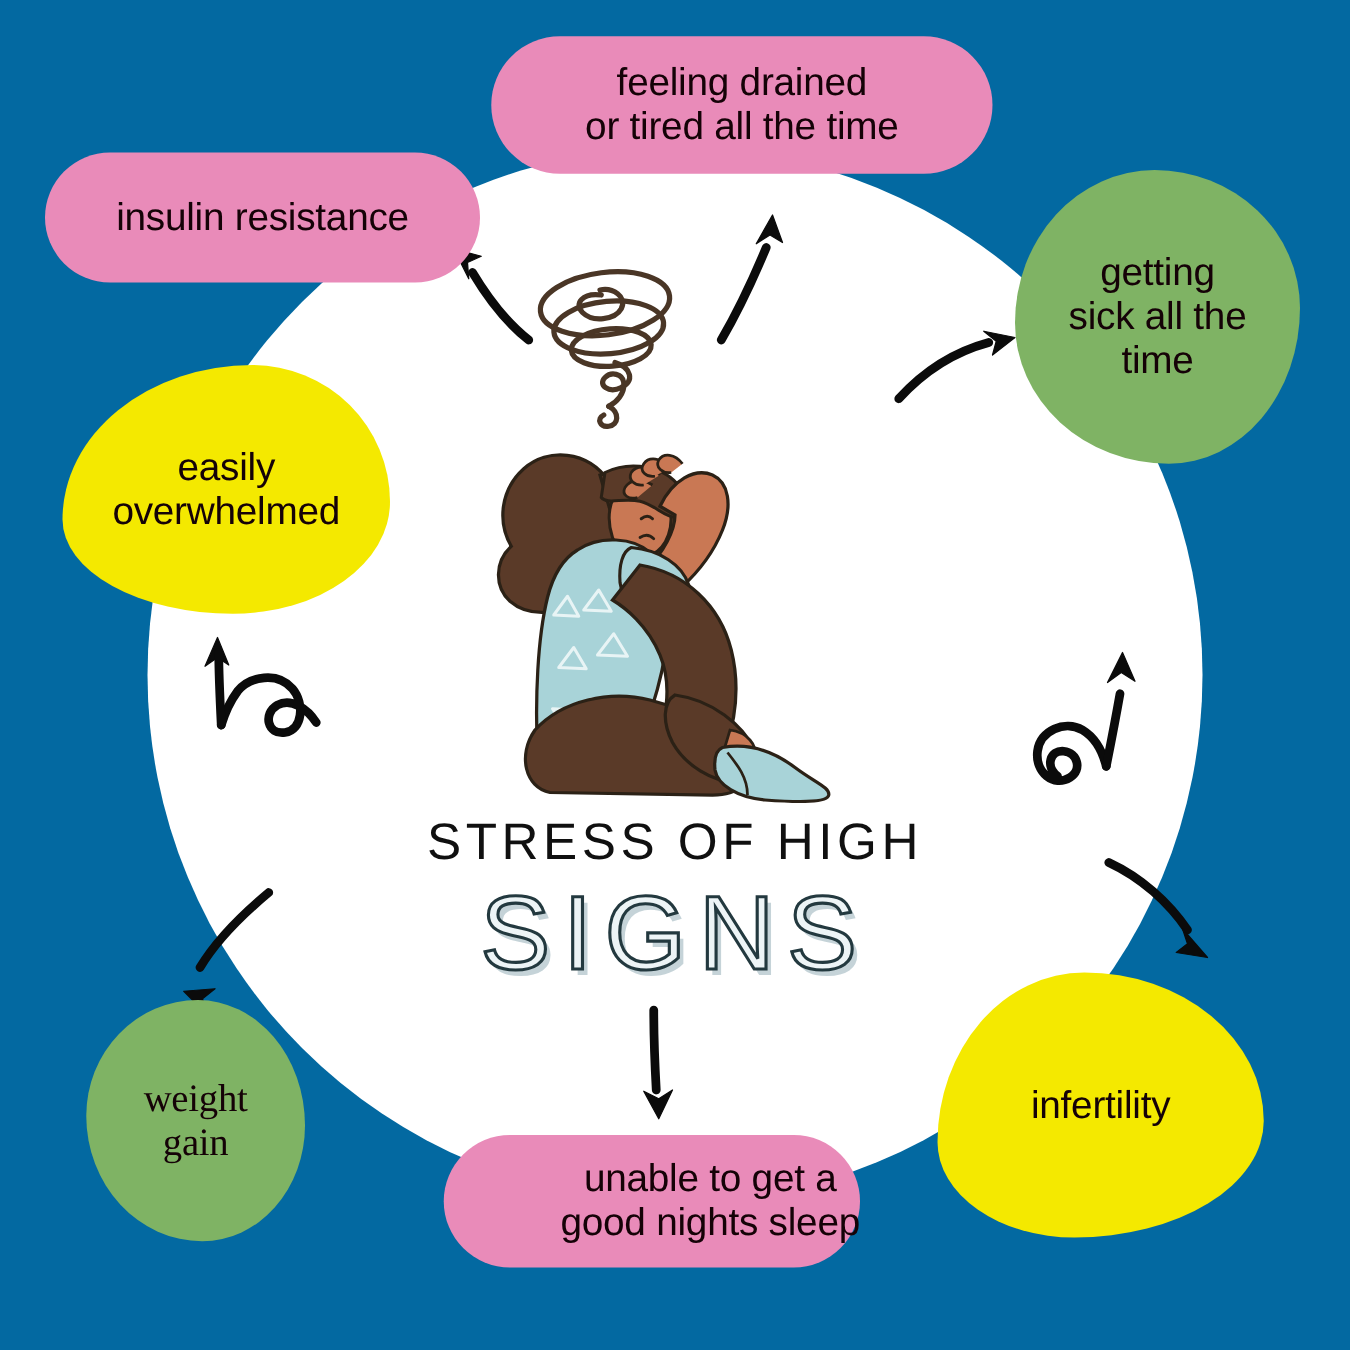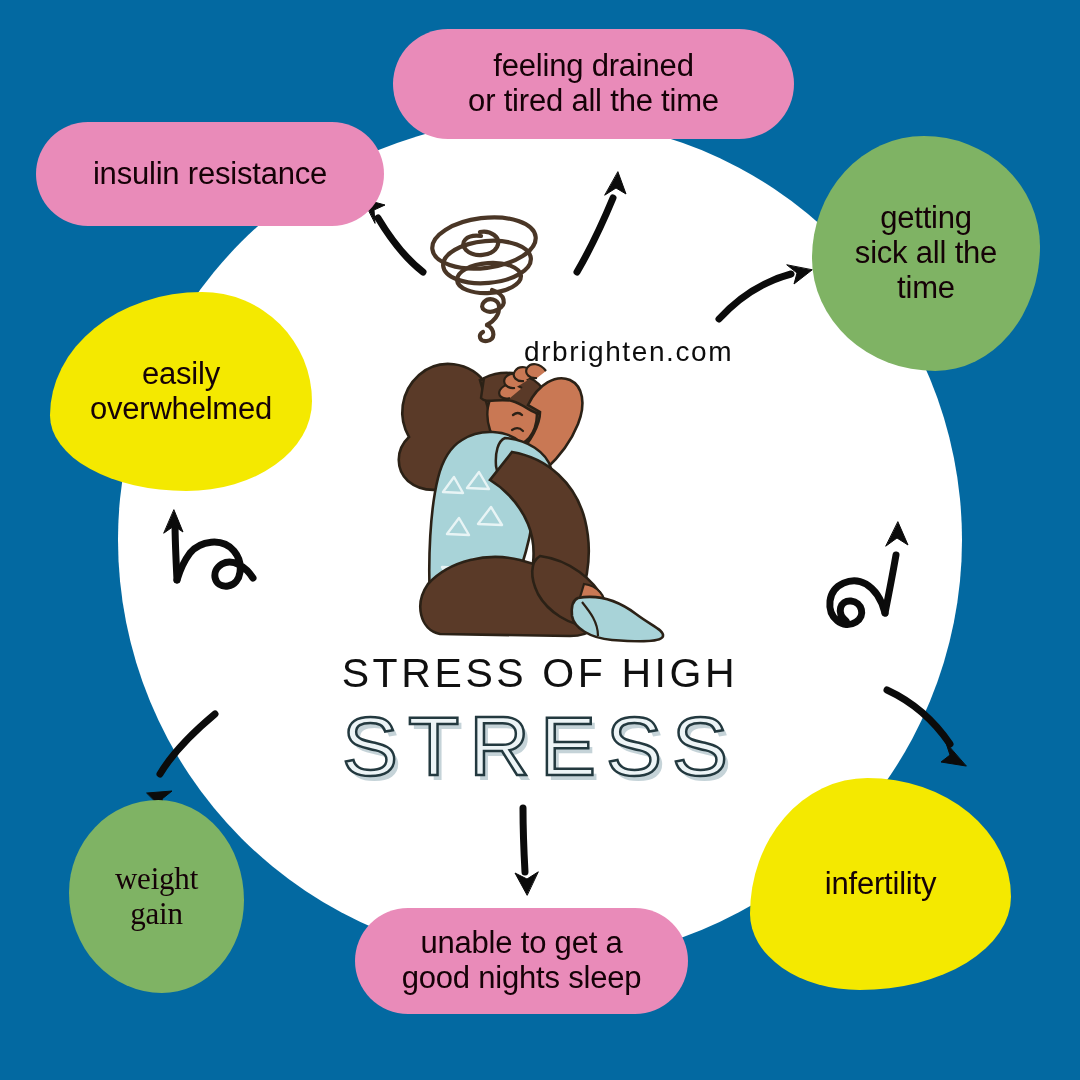--- a/index.html
+++ b/index.html
@@ -108,20 +108,21 @@
     left: 750px; top: 778px; width: 261px; height: 212px;
     font-size: 31px;
   }
   #label-infertility .shape {
     background: #F4E900;
     border-radius: 45% 55% 58% 42% / 64% 56% 44% 36%;
   }
   #label-sleep {
     left: 355px; top: 908px; width: 333px; height: 106px;
     font-size: 31px;
+    justify-content: flex-end;
   }
   #label-sleep .shape {
     background: #E98BB9;
     border-radius: 53px / 53px;
   }
   
   #site-url {
     position: absolute;
     left: 524px;
     top: 336px;
@@ -305,17 +306,16 @@
     <div class="shape"></div>
     <span>infertility</span>
   </div>
 
   <div class="blob" id="label-sleep">
     <div class="shape"></div>
     <span>unable to get a
 good nights sleep</span>
   </div>
 
-  <div id="site-url">drbrighten.com</div>
   <div id="heading-signs">STRESS OF HIGH</div>
-  <div id="heading-stress">STRESS</div>
+  <div id="heading-stress">SIGNS</div>
 
 </div>
 
 </body></html>

